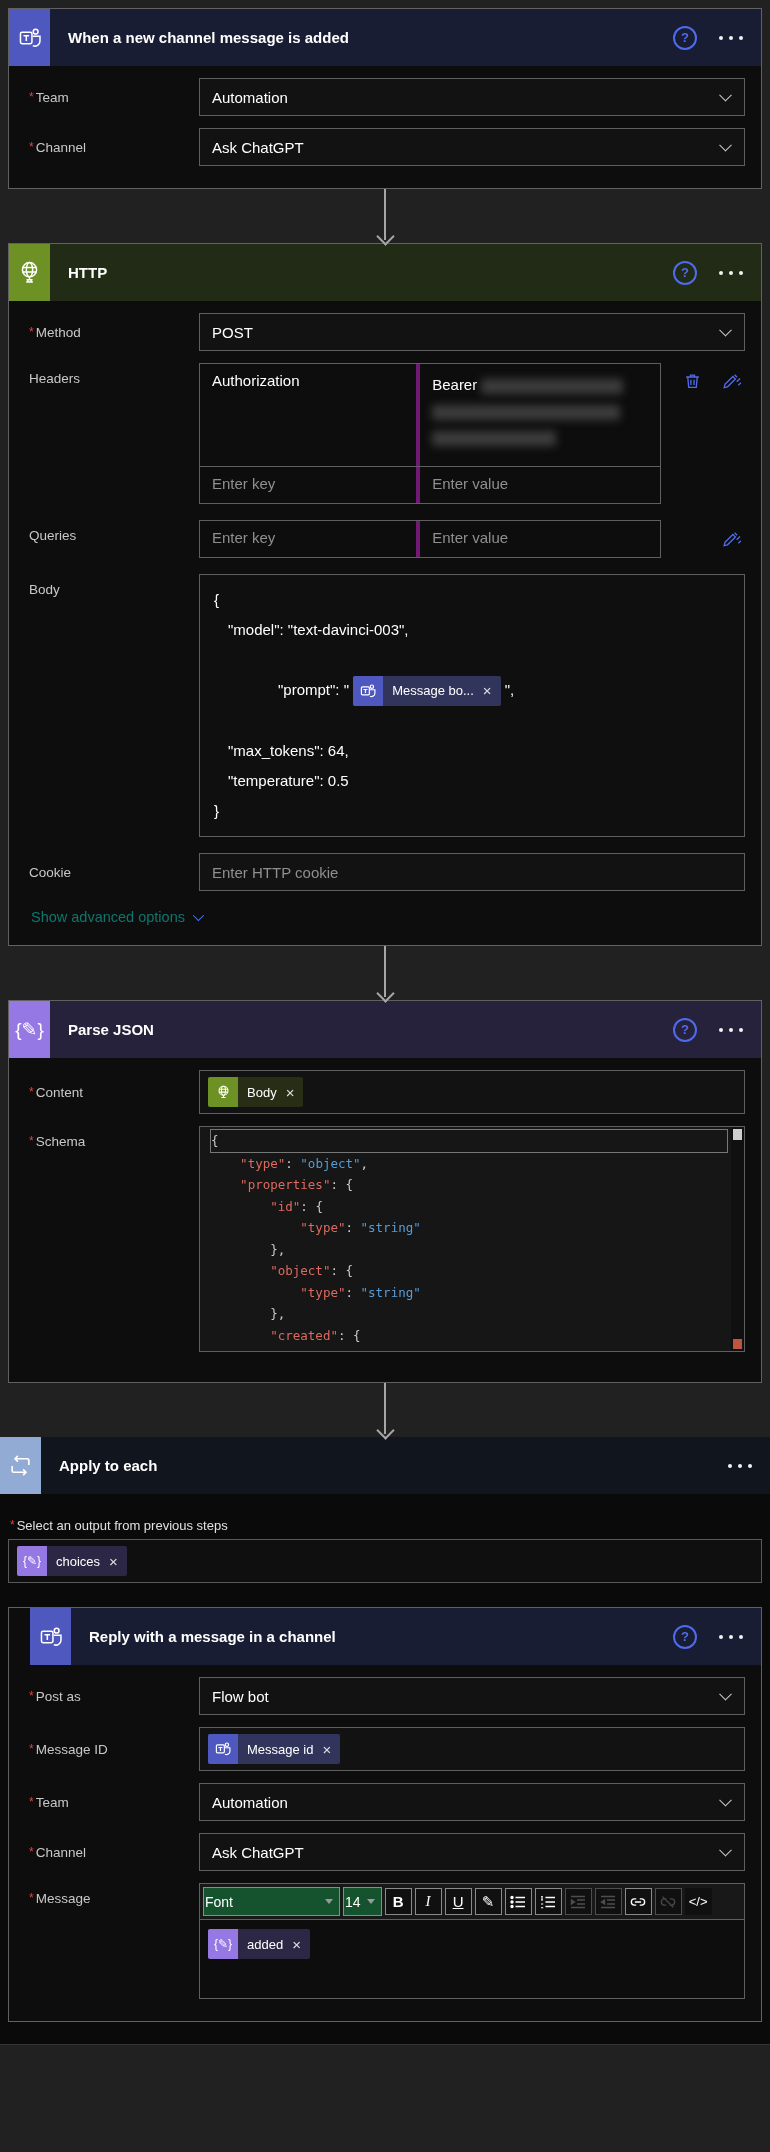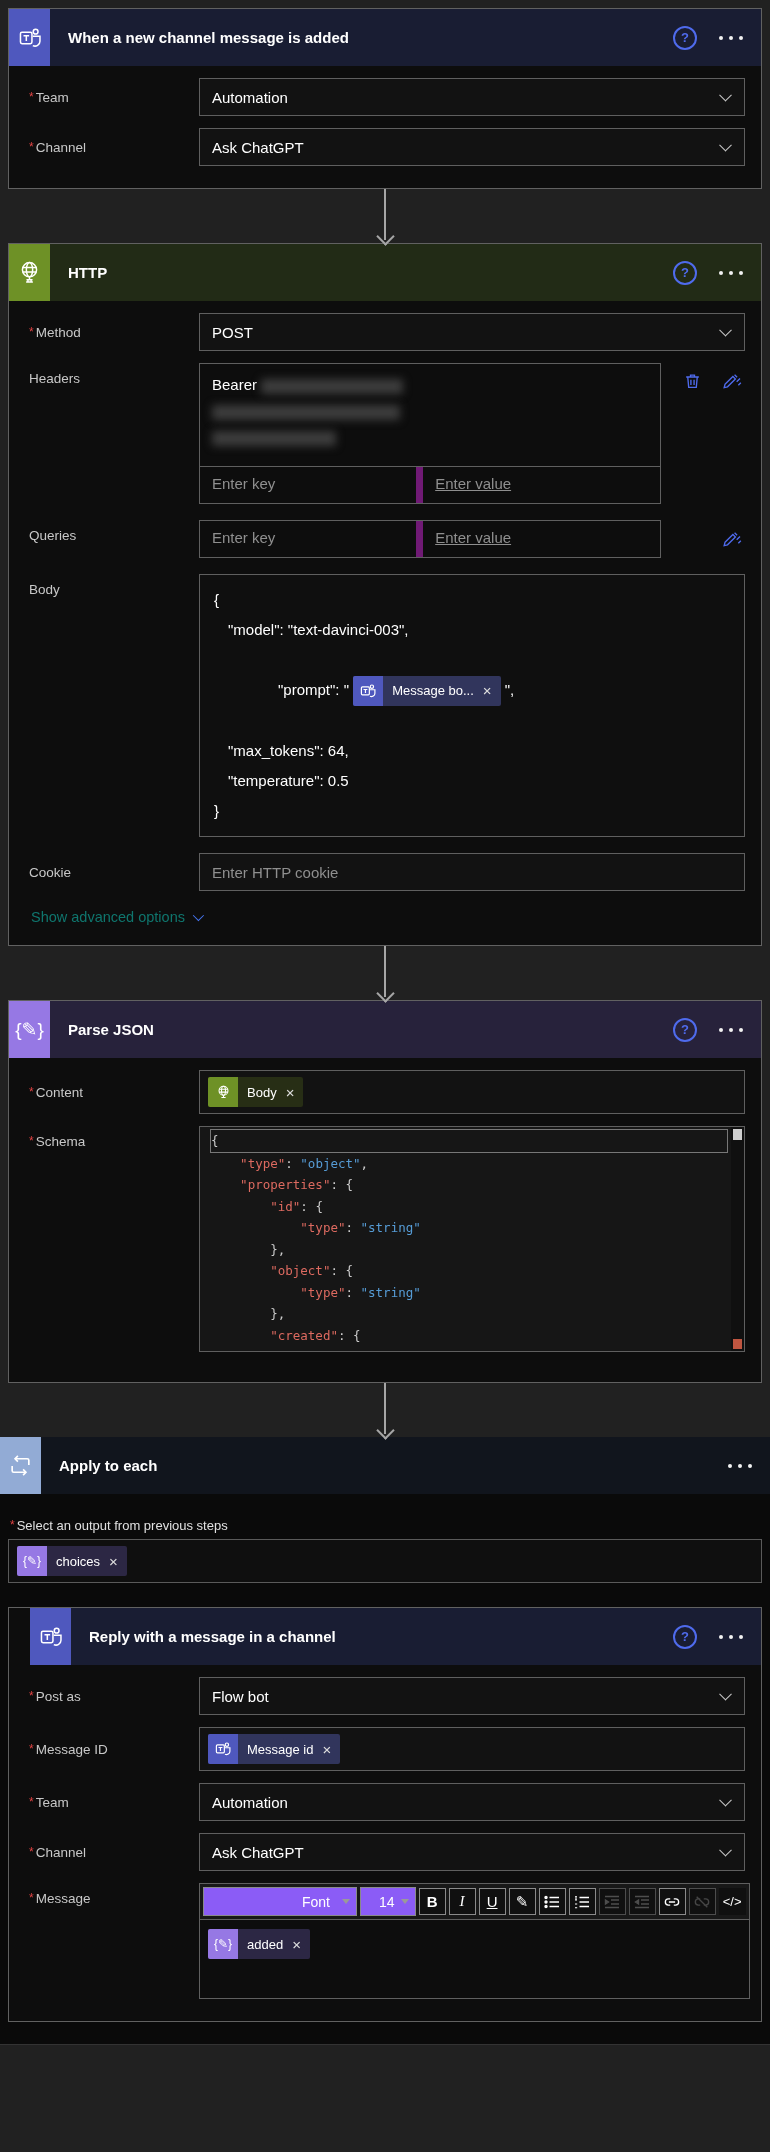--- a/index.html
+++ b/index.html
@@ -36,21 +36,21 @@
   .c-line{width:2px;flex:1;background:#a6a6a6;}
   .c-head{width:11px;height:11px;border-right:2px solid #a6a6a6;border-bottom:2px solid #a6a6a6;
     transform:rotate(45deg);margin-top:-10px;}
 
   
   .kv-wrap{display:flex;align-items:flex-start;}
   .kv-table{flex:1;border:1px solid #5f5f5f;}
   .kv-row{display:grid;grid-template-columns:47% 53%;}
   .kv-row + .kv-row{border-top:1px solid #5f5f5f;}
   .kv-cell{padding:8px 12px;min-height:20px;font-size:15px;}
-  .kv-cell + .kv-cell{border-left:7px solid #701a75;text-decoration:underline;}
+  .kv-cell + .kv-cell{border-left:4px solid #701a75;}
   .icon-col{width:84px;display:flex;justify-content:flex-end;gap:20px;padding:8px 2px 0 12px;flex:0 0 84px;box-sizing:border-box;}
   .blue-ic{cursor:pointer;display:block;}
   .blur-b{display:inline-block;background:#3d3d3d;filter:blur(4px);border-radius:2px;height:15px;vertical-align:middle;}
 
   
   .body-box{border:1px solid #5f5f5f;background:#0f0f0f;padding:10px 14px;line-height:30px;font-size:15px;}
   .bline{white-space:pre-wrap;}
   .bline.ind{padding-left:14px;}
 
   
@@ -84,22 +84,22 @@
   .scope{background:#0a0a0a;border-bottom:1px solid #333;}
   .scope-header{display:flex;align-items:center;height:57px;background:#11151d;}
   .scope-body{padding:24px 8px 22px 8px;}
   .sel-lbl{font-size:13px;color:#e0e0e0;margin:0 0 6px 2px;}
   .sel-input{border:1px solid #5a5a5a;background:#0f0f0f;min-height:36px;display:flex;align-items:center;
     padding:3px 8px;margin-bottom:24px;cursor:text;}
   .scope .card{margin:0;}
 
   
   .rt-toolbar{display:flex;align-items:center;gap:3px;border:1px solid #5f5f5f;background:#181818;padding:2px 3px;height:31px;box-sizing:content-box;}
-  .rt-dd{border:1px solid #8a8a8a;background:#8b5cf6;height:27px;display:flex;align-items:center;
-    padding:0 6px 0 18px;color:#fff;font-size:14px;cursor:pointer;position:relative;text-align:right;}
+  .rt-dd{border:1px solid #8a8a8a;background:#14532d;height:27px;display:flex;align-items:center;
+    padding:0 6px 0 1px;color:#fff;font-size:14px;cursor:pointer;position:relative;}
   .rt-dd .dchev{width:0;height:0;border-left:4px solid transparent;border-right:4px solid transparent;
     border-top:5px solid #9a9a9a;margin-left:12px;}
   .rt-btn{border:1px solid #8a8a8a;background:#101010;width:27px;height:27px;display:flex;align-items:center;
     justify-content:center;color:#fff;cursor:pointer;font-size:15px;box-sizing:border-box;}
   .rt-btn.dim{border-color:#4d4d4d;color:#6e6e6e;}
   .rt-btn.dim svg{opacity:.45;}
   .rt-content{border:1px solid #5f5f5f;border-top:none;background:#0d0d0d;min-height:60px;padding:9px 8px;}
 
   svg{display:block;}
 </style>
@@ -178,20 +178,23 @@
           <span class="chev"></span>
         </div>
       </div>
 
       
       <div class="field top">
         <div class="lbl">Headers</div>
         <div class="kv-wrap">
           <div class="kv-table">
             <div class="kv-row">
+              <div class="kv-cell" style="min-height:86px;">
+                <span>Authorization</span>
+              </div>
               <div class="kv-cell" style="min-height:86px;line-height:26px;">
                 <span>Bearer</span>
                 <span class="blur-b" style="width:142px;"></span><br>
                 <span class="blur-b" style="width:188px;"></span><br>
                 <span class="blur-b" style="width:124px;"></span>
               </div>
             </div>
             <div class="kv-row">
               <div class="kv-cell ph"><span>Enter key</span></div>
               <div class="kv-cell ph"><span>Enter value</span></div>

